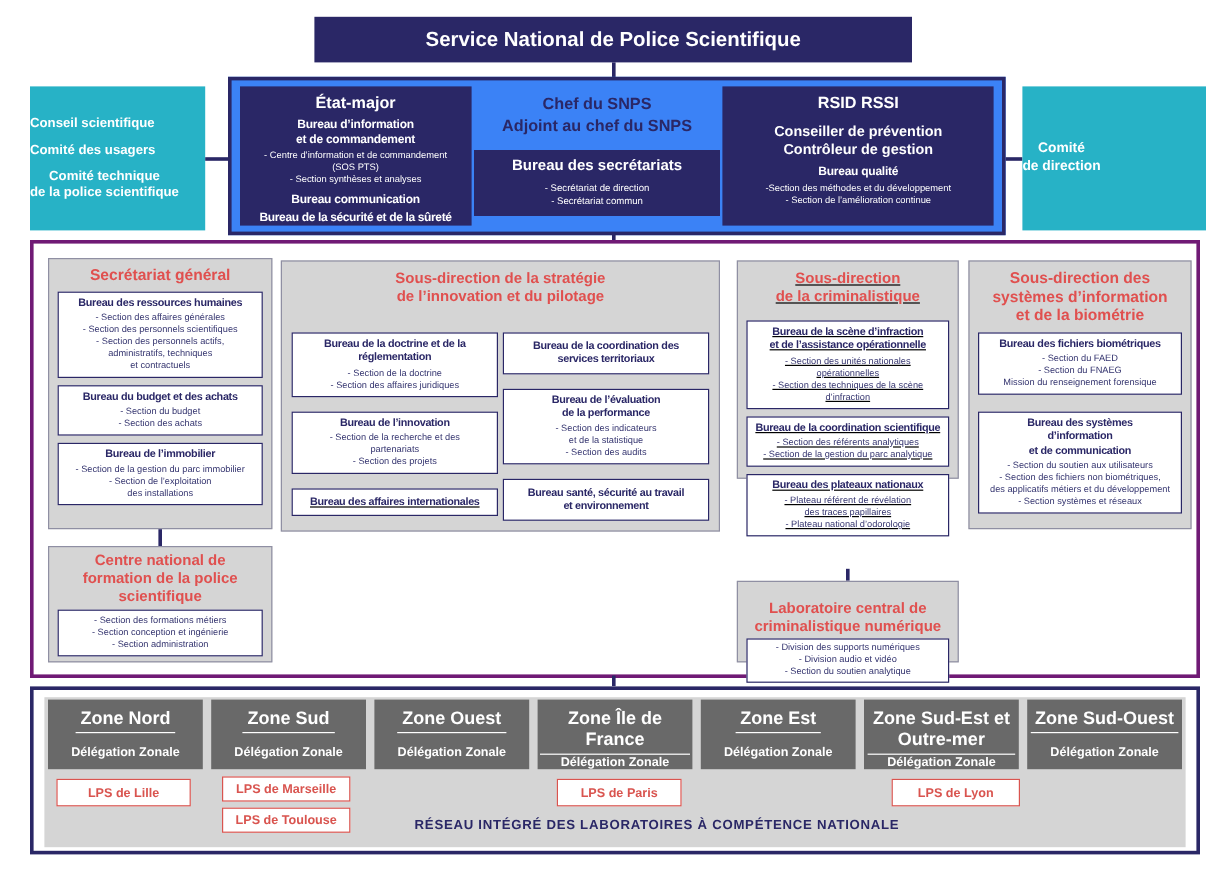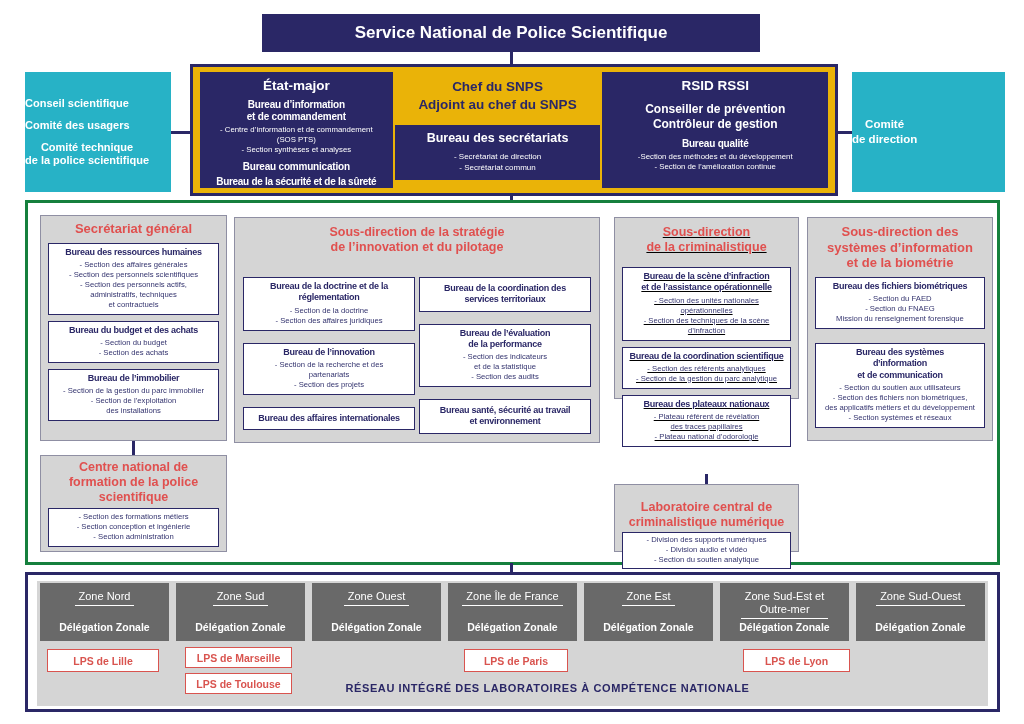--- a/index.html
+++ b/index.html
@@ -15,38 +15,38 @@
     font-size:17px;font-weight:bold;}
 
   
   .teal{position:absolute;background:#27b2c6;color:#fff;font-weight:bold;text-align:center;
     display:flex;flex-direction:column;justify-content:center;align-items:flex-start;}
   .teal-left{left:25px;top:72px;width:146px;height:120px;font-size:11px;gap:9px;line-height:1.2;}
   .teal-right{left:852px;top:72px;width:153px;height:120px;font-size:11.5px;line-height:1.3;}
 
   
   .header-outer{position:absolute;left:190px;top:64px;width:648px;height:132px;
-    border:3px solid #2a2766;background:#eab308;box-sizing:border-box;
+    border:3px solid #2a2766;background:#3b82f6;box-sizing:border-box;
     display:flex;justify-content:space-between;padding:5px 7px;}
   .em-box{width:198px;text-align:center;padding:4px 4px;box-sizing:border-box;}
   .em-title{font-size:13.5px;font-weight:bold;margin-top:2px;}
   .em-h{font-size:10px;font-weight:bold;margin-top:6px;line-height:1.2;letter-spacing:-0.2px;}
   .em-h2{font-size:10px;font-weight:bold;margin-top:3px;letter-spacing:-0.3px;}
   .em-i{font-size:7.8px;margin-top:2px;line-height:1.3;}
   .chef-col{width:216px;text-align:center;}
   .chef-title{color:#2a2766;font-size:13.5px;font-weight:bold;margin-top:6px;line-height:1.3;}
   .chef-bureau{margin:12px 2px 0;padding:6px 2px 7px;text-align:center;}
   .cb-h{font-size:12.5px;font-weight:bold;}
   .cb-i{font-size:8px;margin-top:6px;line-height:1.4;}
   .rsid-box{width:232px;text-align:center;padding:4px 3px;box-sizing:border-box;}
   .rsid-sub{font-size:12px;font-weight:bold;margin-top:9px;line-height:1.25;}
 
   
   .mid-box{position:absolute;left:25px;top:200px;width:975px;height:365px;
-    border:3px solid #15803d;background:#fff;box-sizing:border-box;}
+    border:3px solid #701a75;background:#fff;box-sizing:border-box;}
   .gray-col{position:absolute;background:#d5d5d5;border:1px solid #8f8fa3;box-sizing:border-box;}
   .col-title{color:#e0504f;font-weight:bold;text-align:center;line-height:1.2;}
   .wbox{background:#fff;border:1px solid #2a2766;margin:6px 7px 0;padding:3px 2px 4px;text-align:center;}
   .wb-h{font-size:9px;font-weight:bold;color:#2a2766;line-height:1.25;letter-spacing:-0.25px;}
   .wb-i{font-size:7.7px;color:#33336e;line-height:1.3;margin-top:2px;}
 
   .col-sg{left:12px;top:12px;width:187px;height:226px;}
   .col-cnf{left:12px;top:252px;width:187px;height:97px;}
   .col-strat{left:206px;top:14px;width:366px;height:226px;}
   .strat-cols{display:flex;gap:4px;padding:8px 8px 0;}
@@ -57,21 +57,21 @@
   .col-bio{left:779px;top:14px;width:186px;height:224px;}
 
   
   .bottom-box{position:absolute;left:25px;top:572px;width:975px;height:140px;
     border:3px solid #2a2766;background:#fff;box-sizing:border-box;}
   .band{position:absolute;left:9px;top:6px;width:951px;height:125px;background:#d5d5d5;}
   .zones-row{display:flex;gap:7px;padding:2px 3px;}
   .zone{flex:1;background:#696969;color:#fff;height:58px;box-sizing:border-box;
     display:flex;flex-direction:column;justify-content:space-between;align-items:center;
     padding:7px 2px 8px;}
-  .zone-name{font-weight:normal;font-size:11px;line-height:1.2;text-align:center;
+  .zone-name{font-weight:bold;font-size:15px;line-height:1.2;text-align:center;
     border-bottom:1.5px solid #fff;padding:0 4px 2px;white-space:pre-line;}
   .zone-del{font-weight:bold;font-size:10.5px;}
   .lps{position:absolute;background:#fff;border:1.5px solid #d9544f;color:#d9544f;
     font-weight:bold;font-size:10.5px;display:flex;align-items:center;justify-content:center;
     box-sizing:border-box;}
   .lps-lille{left:10px;top:68px;width:112px;height:23px;}
   .lps-marseille{left:148px;top:66px;width:107px;height:21px;}
   .lps-toulouse{left:148px;top:92px;width:107px;height:21px;}
   .lps-paris{left:427px;top:68px;width:104px;height:23px;}
   .lps-lyon{left:706px;top:68px;width:107px;height:23px;}
@@ -178,21 +178,21 @@
 réglementation</div>
             <div class="wb-i pre">- Section de la doctrine
 - Section des affaires juridiques</div>
           </div>
           <div class="wbox">
             <div class="wb-h pre">Bureau de l’innovation</div>
             <div class="wb-i pre">- Section de la recherche et des
 partenariats
 - Section des projets</div>
           </div>
-          <div class="wbox" style="padding:5px 2px;">
+          <div class="wbox" style="padding:5px 2px;text-decoration:underline;">
             <div class="wb-h pre">Bureau des affaires internationales</div>
           </div>
         </div>
         <div class="strat-col">
           <div class="wbox" style="margin-top:14px;padding:5px 2px;">
             <div class="wb-h pre">Bureau de la coordination des
 services territoriaux</div>
           </div>
           <div class="wbox">
             <div class="wb-h pre">Bureau de l’évaluation

